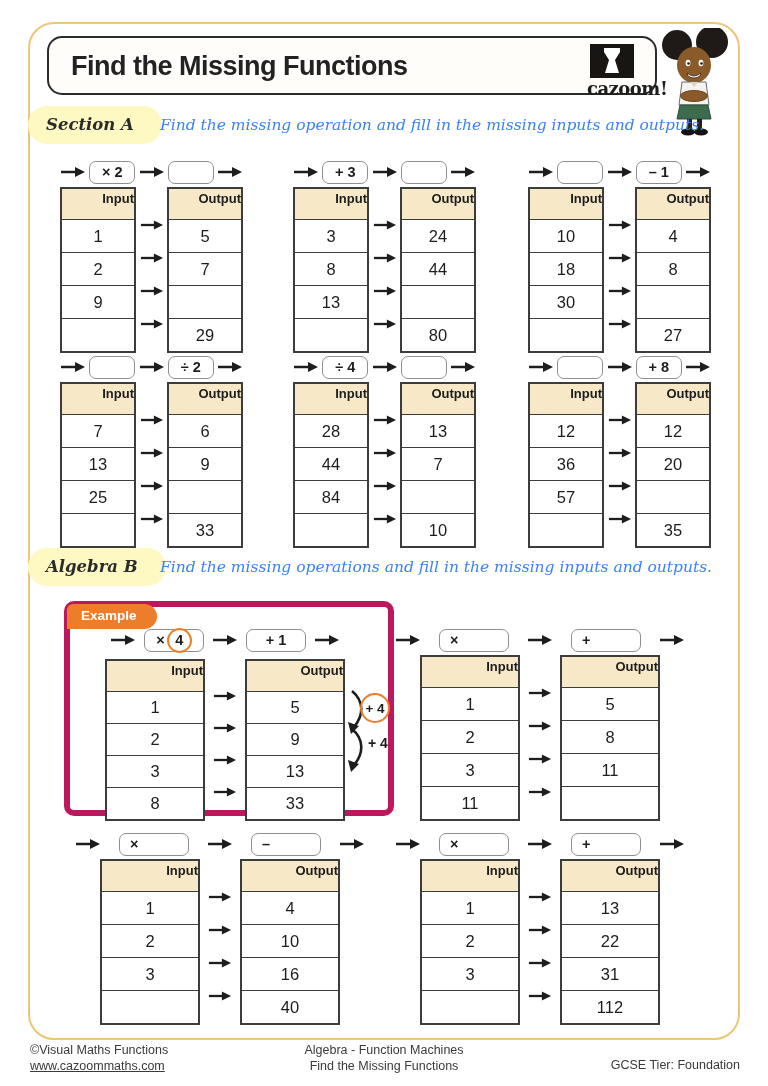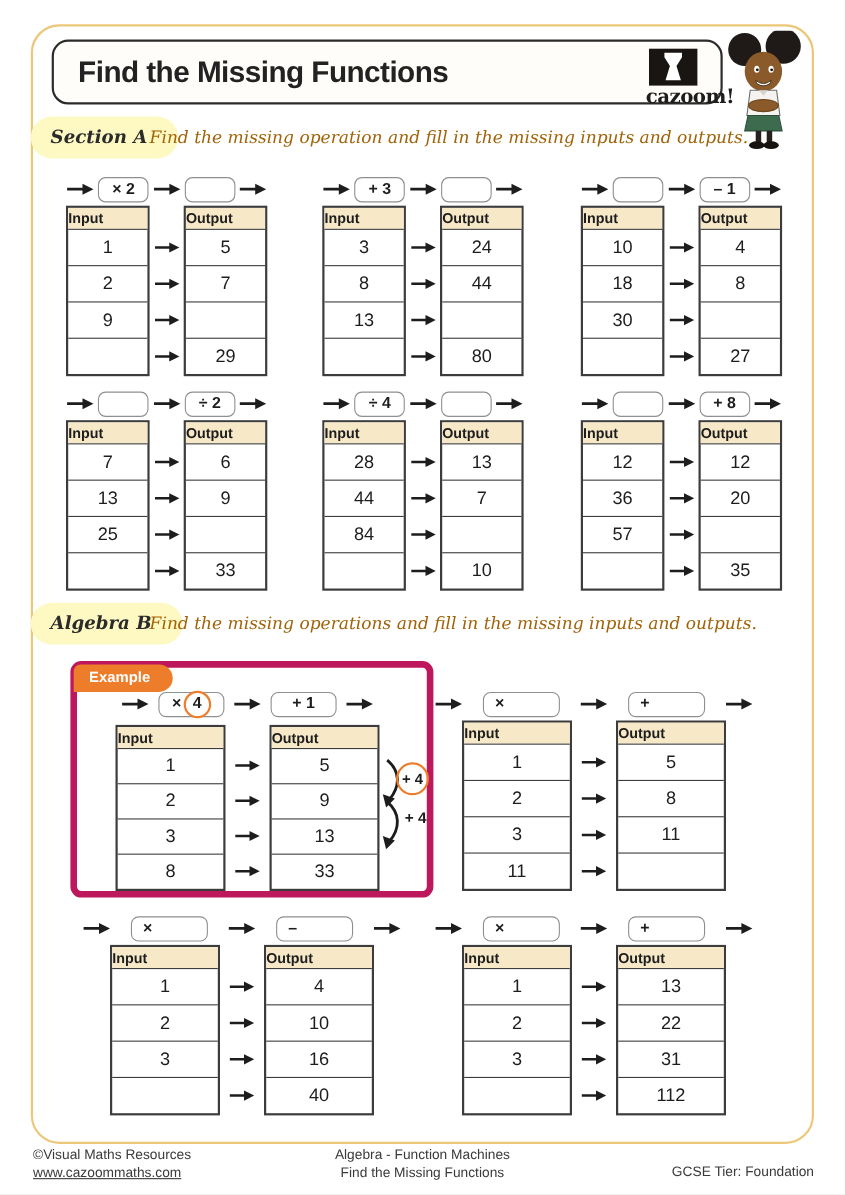--- a/index.html
+++ b/index.html
@@ -28,23 +28,23 @@
   .logo-text { font-family:"DejaVu Serif", serif; font-weight:bold; font-size:18px; letter-spacing:-0.5px; margin-top:0; }
   .character { position:absolute; left:648px; top:28px; width:94px; height:108px; }
   
   .section-pill {
     position:absolute; left:28px; height:38px; line-height:38px;
     padding:0 28px 0 18px; background:#fef9c3; border-radius:19px;
     font-family:"DejaVu Serif", serif; font-weight:bold; font-style:italic;
     font-size:16.5px; color:#2b2b2b; white-space:nowrap;
   }
   .instruction {
-    position:absolute; left:136px; height:38px; line-height:38px;
+    position:absolute; left:160px; height:38px; line-height:38px;
     font-family:"DejaVu Serif", serif; font-style:italic; font-size:15.5px;
-    color:#a16207; white-space:nowrap;
+    color:#3b82f6; white-space:nowrap;
   }
   
   .machine { position:absolute; }
   .m-a { width:183px; }
   .m-b { width:240px; }
   .op-row { display:flex; align-items:center; justify-content:space-between; height:24px; margin-bottom:3px; }
   .m-b .op-row { margin:0 -25px 3px -25px; }
   .m-ex .op-row { margin:0 5px 7px 5px; }
   .op-arr { width:26px; height:12px; display:inline-flex; }
   .op-box {
@@ -54,21 +54,21 @@
   }
   .m-a .op-box { width:46px; }
   .m-b .op-box { width:70px; }
   .m-ex .op-box { width:60px; }
   .op-partial { justify-content:flex-start; padding-left:10px; }
   .m-body { display:flex; }
   .io-table { border:2px solid #3c3c3c; background:#fff; }
   .m-a .io-table { width:76px; }
   .m-b .io-table { width:100px; }
   .hdr {
-    height:19px; line-height:19px; text-align:left; background:#f7e9c8;
+    height:30px; line-height:19px; text-align:right; background:#f7e9c8;
     font-weight:bold; font-size:13px;
   }
   .cell {
     height:33px; border-top:1.5px solid #3c3c3c; display:flex;
     align-items:center; justify-content:center; font-size:16.5px;
   }
   .m-ex .cell { height:32px; }
   .arrow-col { padding-top:21px; display:flex; flex-direction:column; }
   .m-a .arrow-col { width:31px; }
   .m-b .arrow-col { width:40px; }
@@ -860,21 +860,21 @@
           <div class="cell">13</div>
           <div class="cell">22</div>
           <div class="cell">31</div>
           <div class="cell">112</div>
         </div>
       </div>
     </div>
 
   <div class="footer">
     <div class="f-left">
-      <div>©Visual Maths Resources</div>
+      <div>©Visual Maths Functions</div>
       <div class="f-link">www.cazoommaths.com</div>
     </div>
     <div class="f-center">
       <div>Algebra - Function Machines</div>
       <div>Find the Missing Functions</div>
     </div>
     <div class="f-right">GCSE Tier: Foundation</div>
   </div>
 </div>
 

